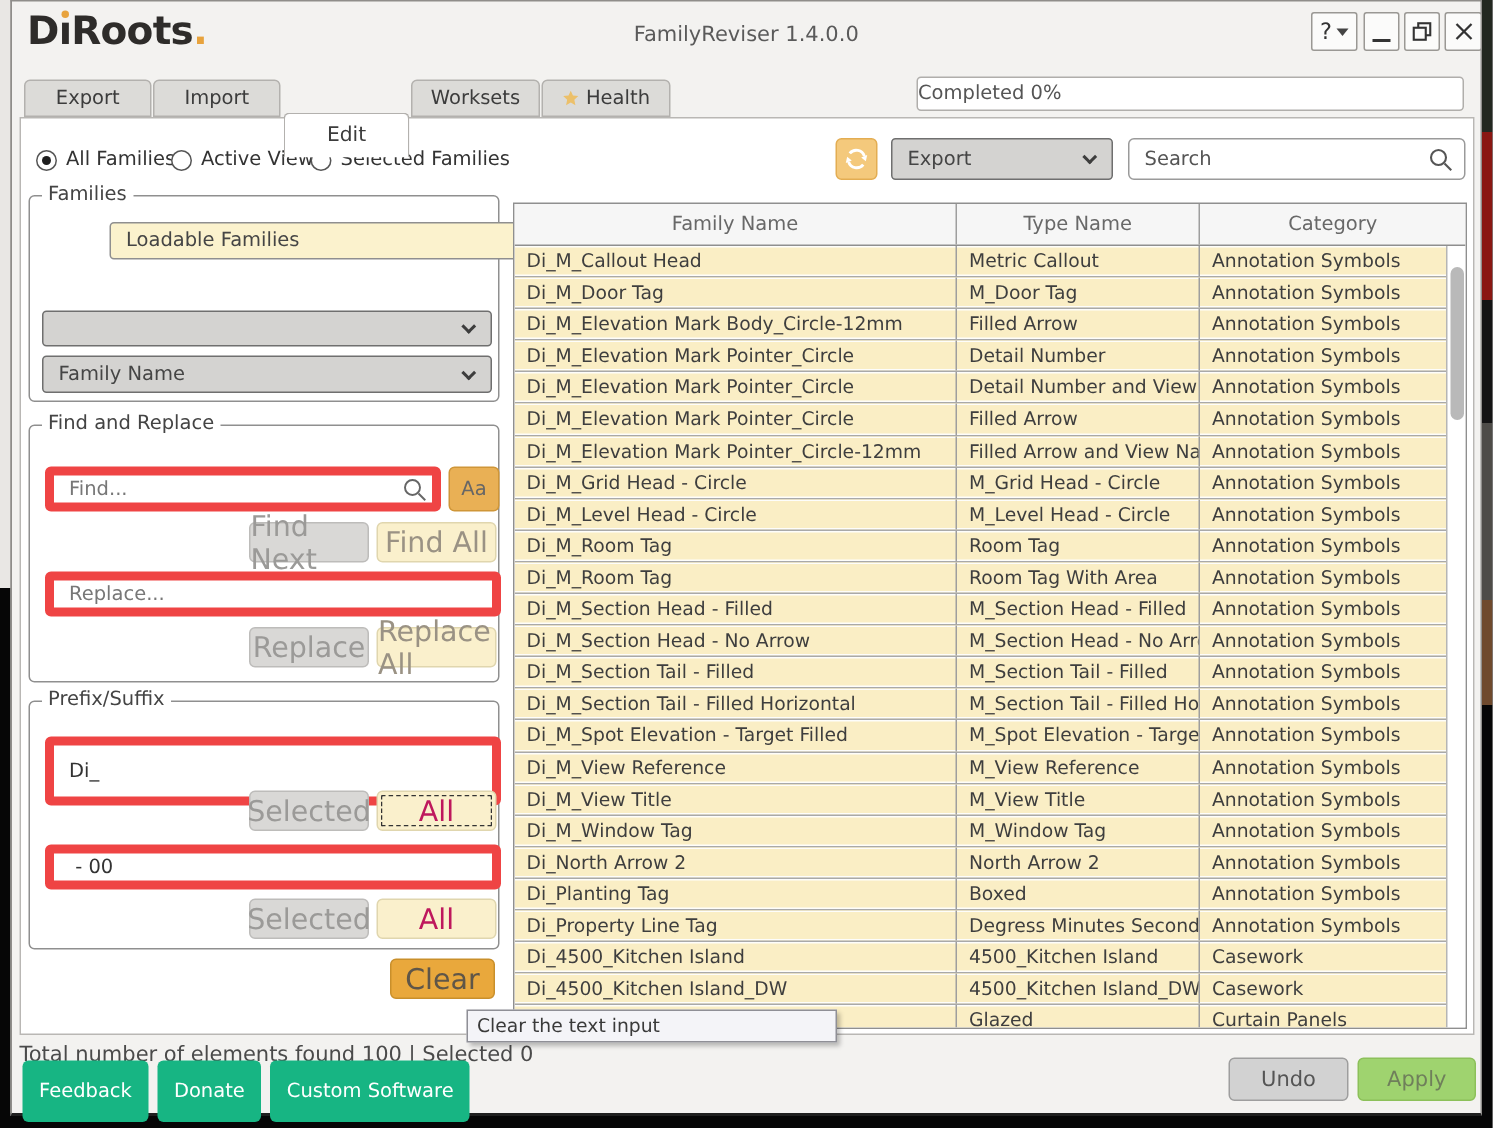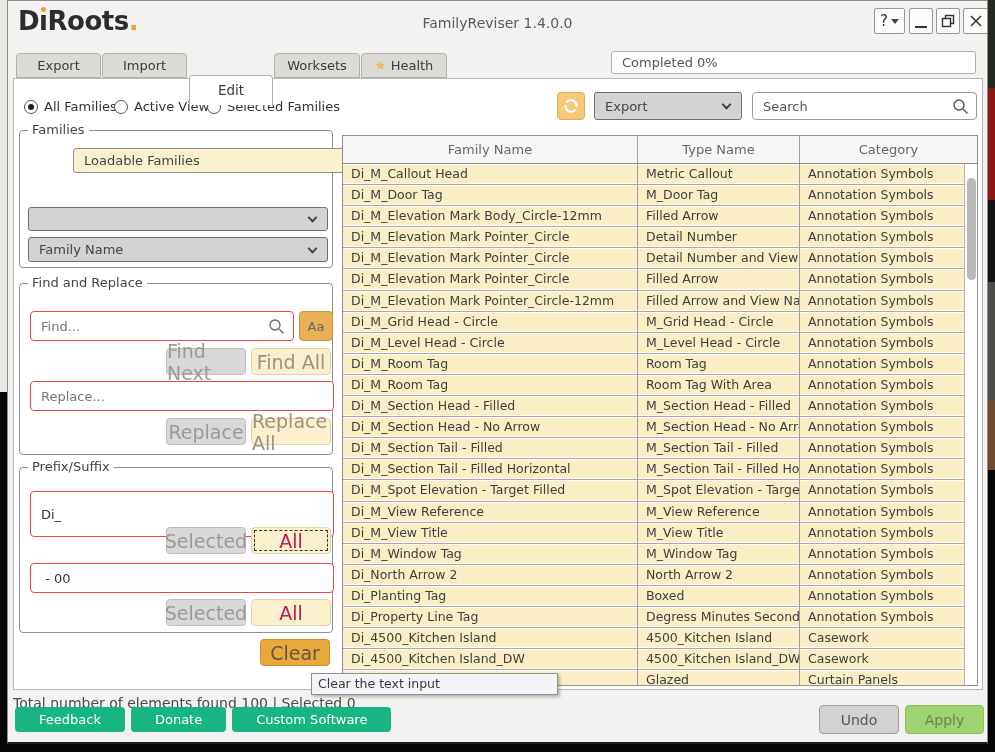--- a/index.html
+++ b/index.html
@@ -27,21 +27,21 @@
   .min-bar { width:12px; height:2px; background:#333; margin-top:12px; }
   .ctl-max { left:928px; width:24px; }
   .ctl-close { left:955px; width:25px; }
 
   
   .tab { position:absolute; top:52px; height:25px; background:#dcdbd8; border:1px solid #b3b1ae;
     border-radius:4px 4px 0 0; display:flex; align-items:center; justify-content:center;
     font-size:13px; color:#3c3c3c; gap:5px; }
   .tab.active { top:48px; height:30px; background:#ffffff; border-bottom:1px solid #ffffff; z-index:3; font-size:13.5px; }
   .progress-box { position:absolute; left:603px; top:50px; width:365px; height:23px; background:#fff;
-    border:1px solid #b0aeab; border-radius:3px; font-size:13px; color:#555; line-height:21px; padding-left:10px; }
+    border:1px solid #b0aeab; border-radius:3px; font-size:13px; color:#555; line-height:21px; }
 
   
   .panel { position:absolute; left:5px; top:77px; width:970px; height:612px; background:#ffffff;
     border:1px solid #b9b7b4; }
 
   
   .radio-item { position:absolute; top:20px; display:flex; align-items:center; gap:6px; font-size:13px; color:#333; }
   .radio { width:14px; height:14px; border:1px solid #555; border-radius:50%; background:#fff; position:relative; }
   .radio.sel:after { content:""; position:absolute; left:3px; top:3px; width:6px; height:6px; border-radius:50%; background:#1f1f1f; }
 
@@ -60,21 +60,21 @@
   .search-ico { position:absolute; right:8px; top:6px; }
 
   
   .fs { position:absolute; border:1px solid #8f8f8f; border-radius:4px; }
   .fs-legend { position:absolute; top:-9px; left:8px; background:#fff; padding:0 4px; font-size:13px; color:#444; }
   .fs-dd { position:absolute; left:8px; width:300px; height:25px; font-size:13px; }
   .fs-dd.cream { background:#fbf2cd; border-color:#8f8f8f; }
   .checkbox { width:15px; height:15px; background:#fff; border:1px solid #333; margin-right:8px;
     display:flex; align-items:center; justify-content:center; }
 
-  .text-input { position:absolute; background:#fff; border:1px solid #ef4444; border-radius:4px; font-size:13px;
+  .text-input { position:absolute; background:#fff; border:6px solid #ef4444; border-radius:4px; font-size:13px;
     color:#333; padding:0 10px; font-family:inherit; outline:none; }
   .text-input::placeholder { color:#777; opacity:1; }
 
   .btn { position:absolute; border-radius:4px; display:flex; align-items:center; justify-content:center;
     font-size:19px; font-family:inherit; }
   .btn-gray { background:#d9d8d6; border:1px solid #bdbcba; color:#9b9a98; }
   .btn-cream { background:#faf0cc; border:1px solid #e0d6ae; color:#9a9284; }
   .btn-cream.dark-label { color:#be185d;justify-content:center; }
   .btn-cream.focused { outline:1px dashed #333; outline-offset:-4px; }
   .btn-aa { background:#e9b055; border:1px solid #cf9638; color:#666; font-size:13px; }
@@ -97,22 +97,22 @@
   .v-thumb { position:absolute; left:2px; top:14px; width:9px; height:102px; background:#b9b9b9; border-radius:5px; }
 
   
   .tooltip { position:absolute; left:303px; top:672px; width:247px; height:22px; background:#f4f4f8;
     border:1px solid #8f8f96; box-shadow:2px 2px 3px rgba(0,0,0,0.25); font-size:12.5px; color:#3a3a3a;
     line-height:20px; padding-left:6px; z-index:20; }
 
   
   .status { position:absolute; left:5px; top:694px; font-size:14px; color:#4a4a4a; }
   .links { position:absolute; left:7px; top:706px; display:flex; gap:6px; }
-  .link-btn { background:#17b583; color:#fff; border-radius:4px; font-size:13px; height:25px;
-    display:flex; align-items:center; padding:0 24px; }
+  .link-btn { background:#17b583; color:#fff; border-radius:4px; font-size:13px; height:41px;
+    display:flex; align-items:center; padding:0 11px; }
   .undo-btn { left:811px; top:704px; width:80px; height:29px; background:#d2d2d2; border:1px solid #9e9e9e;
     color:#555; font-size:14px; }
   .apply-btn { left:897px; top:704px; width:79px; height:29px; background:#9fd36f; border:1px solid #8cc05a;
     color:#6f7f5b; font-size:14px; }
 </style>
 </head>
 <body>
 
 <div class="desk" style="left:0;top:0;width:7px;height:392px;background:#e9e7e4;"></div>
 <div class="desk" style="left:0;top:392px;width:7px;height:360px;background:#060606;"></div>

